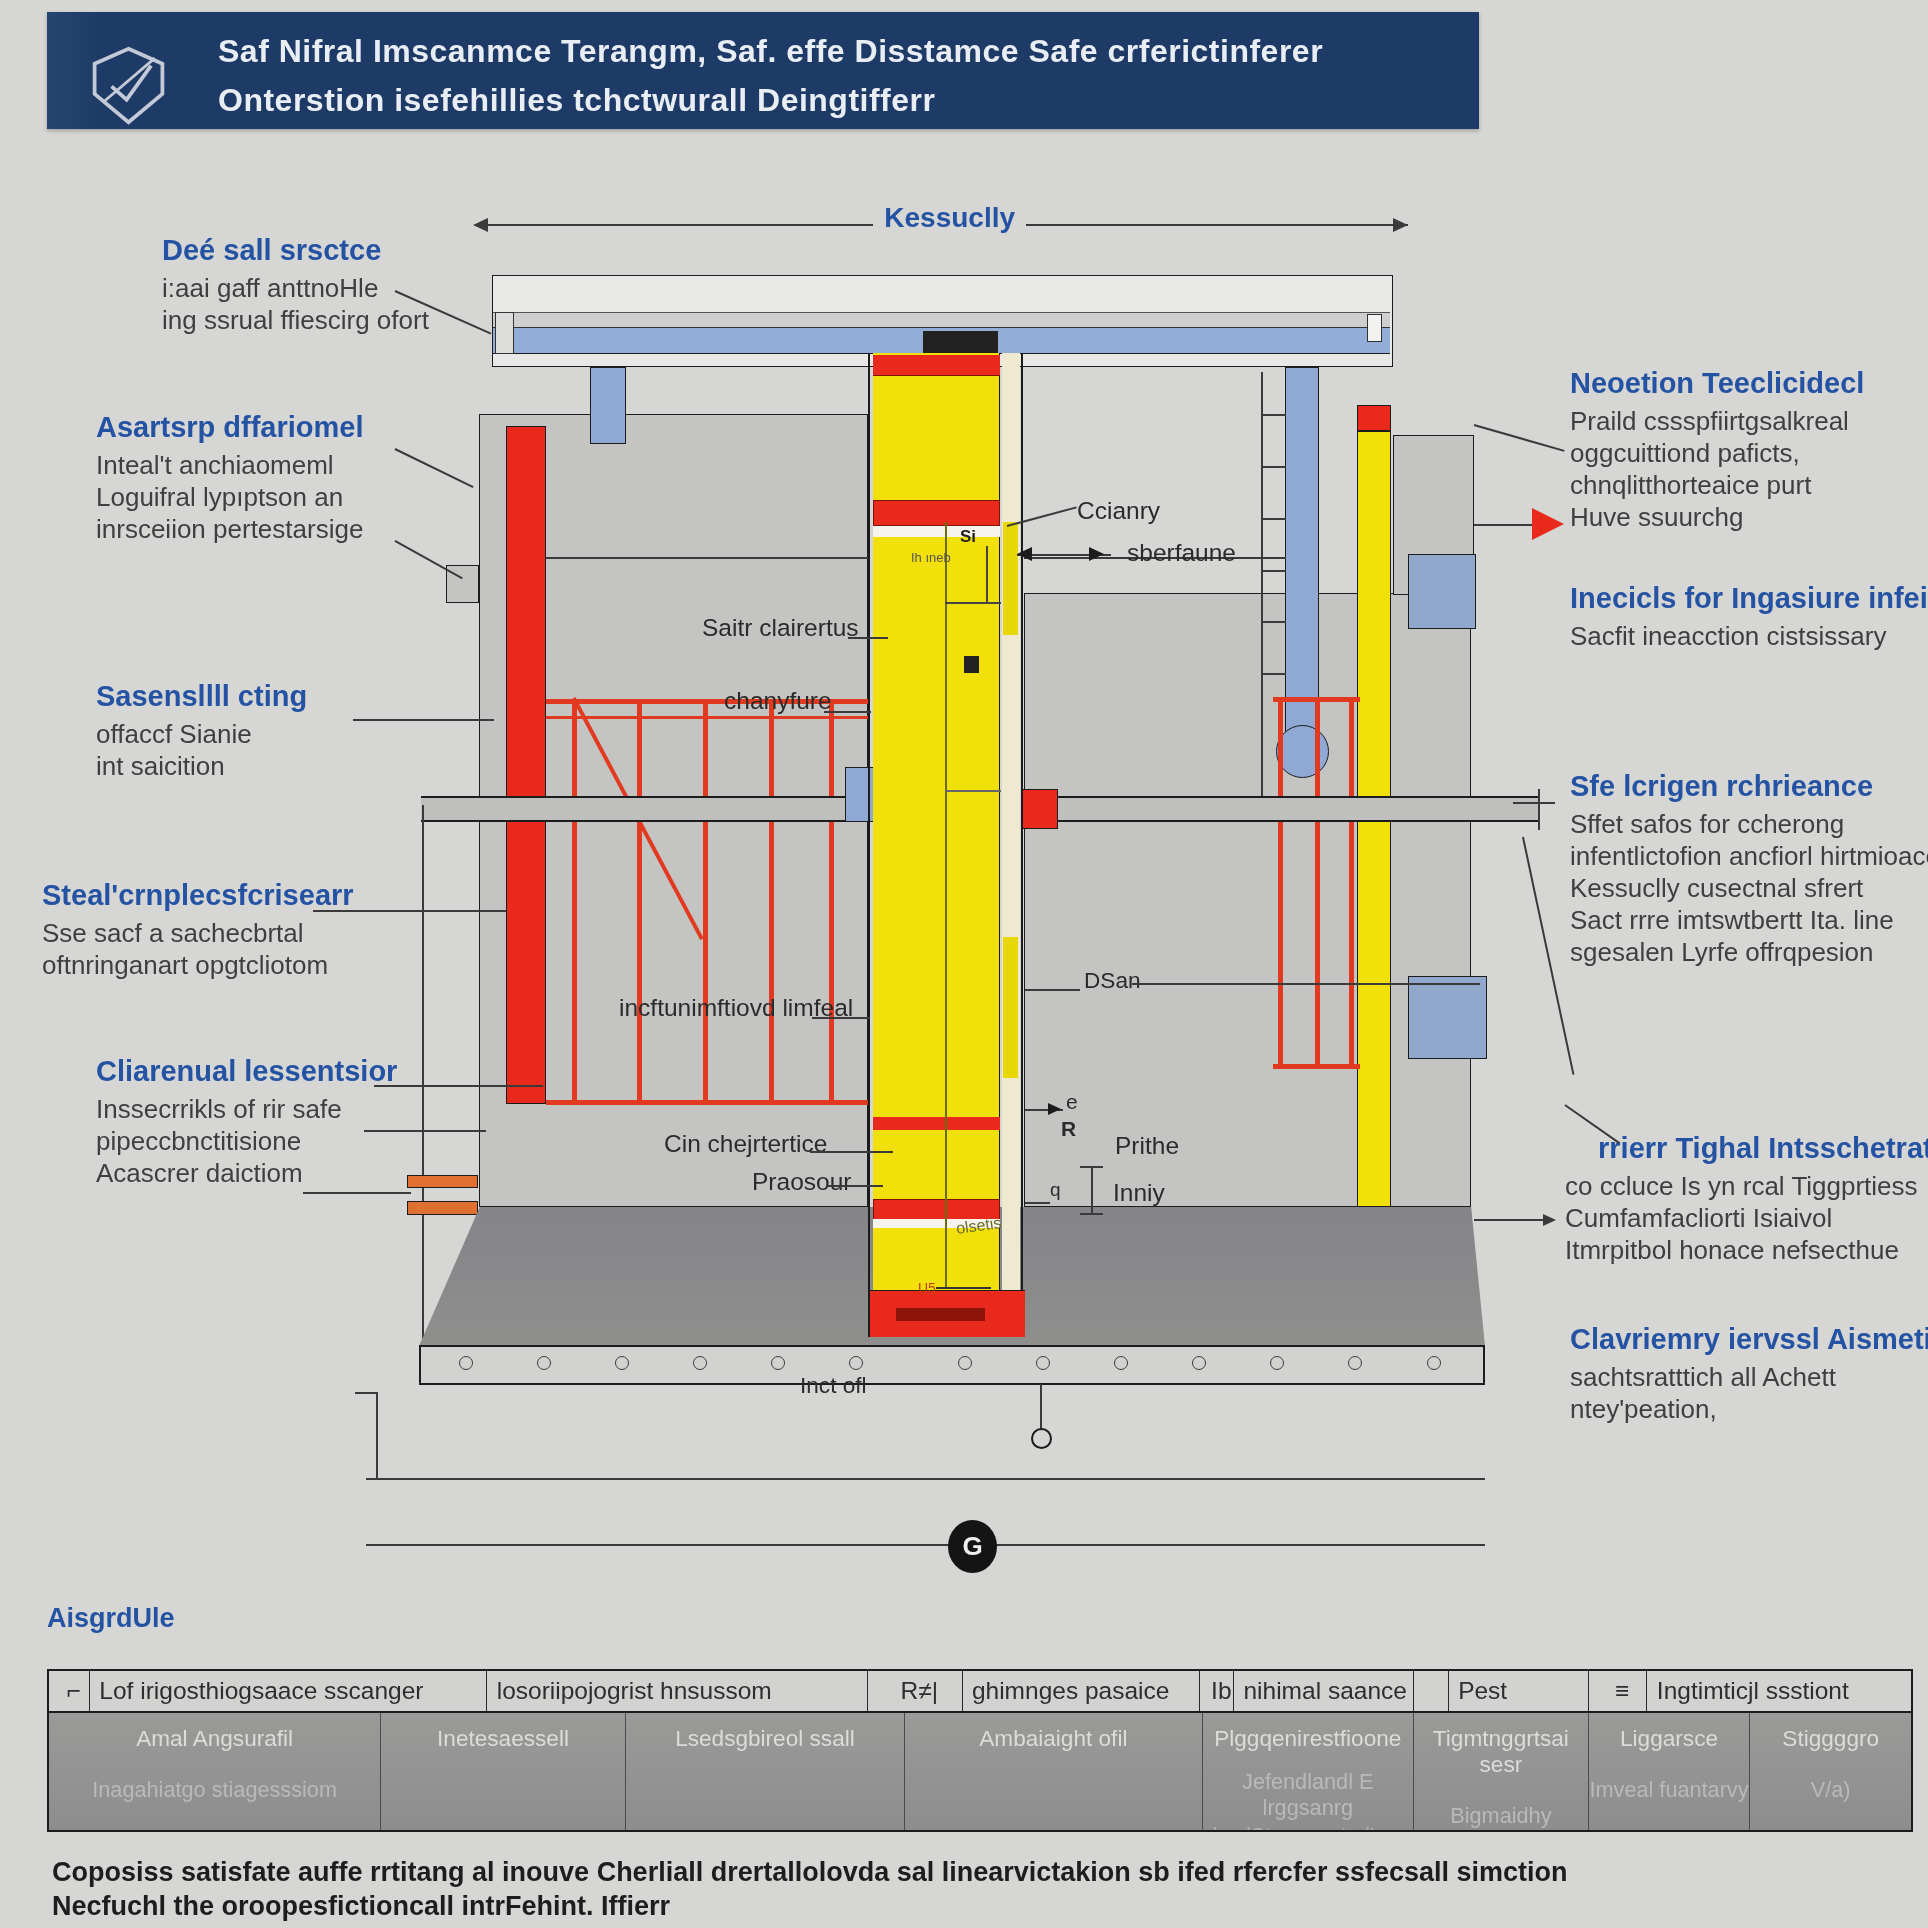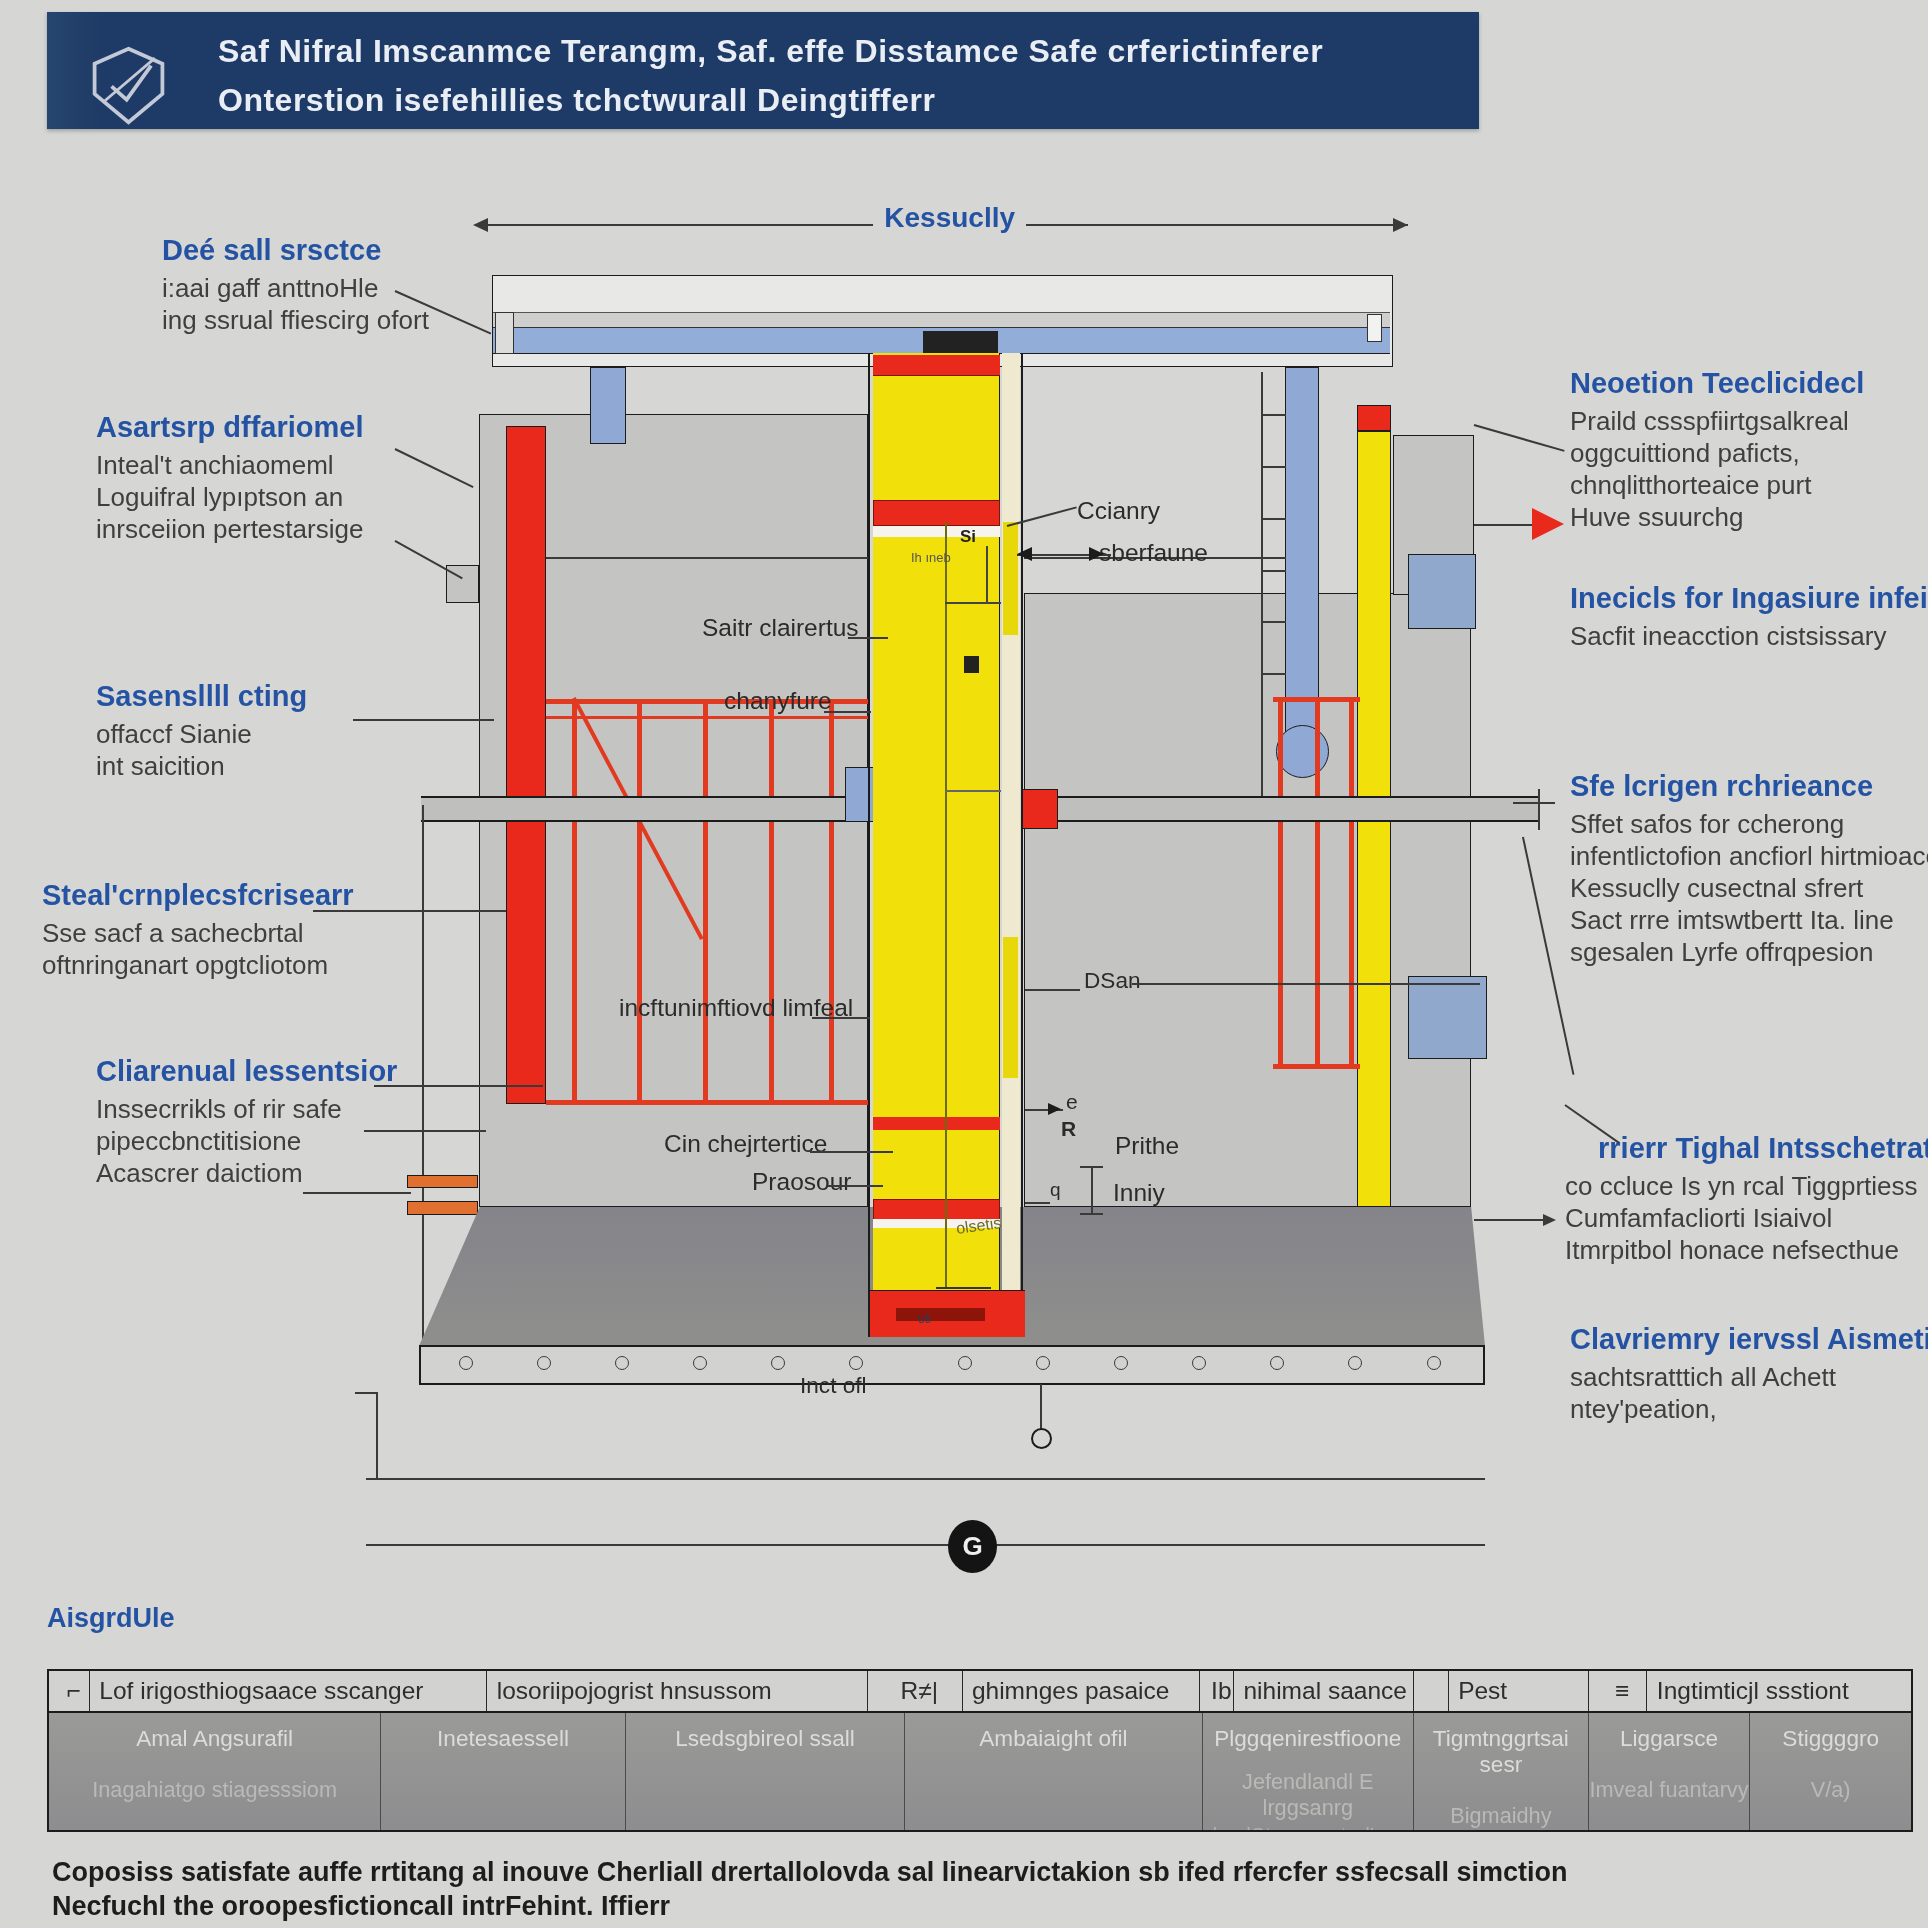--- a/index.html
+++ b/index.html
@@ -219,31 +219,31 @@
   <div class="bolt" style="left:677px;top:1356px"></div>
   <div class="bolt" style="left:755px;top:1356px"></div>
   <div class="bolt" style="left:833px;top:1356px"></div>
   <div class="bolt" style="left:942px;top:1356px"></div>
   <div class="bolt" style="left:1020px;top:1356px"></div>
   <div class="bolt" style="left:1098px;top:1356px"></div>
   <div class="bolt" style="left:1176px;top:1356px"></div>
   <div class="bolt" style="left:1254px;top:1356px"></div>
   <div class="bolt" style="left:1332px;top:1356px"></div>
   <div class="bolt" style="left:1411px;top:1356px"></div>
-  <div class="lbl" style="left:902px;top:1314px;font-size:10px;color:#0c4a6e">U5</div>
+  <div class="lbl" style="left:902px;top:1280px;font-size:14px;color:#c2410c">U5</div>
 
   <div class="vln" style="left:1024px;top:1384px;height:45px"></div>
   <div class="shape" style="left:1015px;top:1428px;width:21px;height:21px;border:2.8px solid #1c1c1c;border-radius:50%"></div>
   <div class="ln" style="left:350px;top:1478px;width:1119px"></div>
   <div class="ln" style="left:350px;top:1544px;width:1119px"></div>
   <div class="shape" style="left:932px;top:1520px;width:49px;height:53px;background:#141414;border-radius:50%;color:#efefef;
        font-weight:bold;font-size:26px;text-align:center;line-height:53px">G</div>
 
   <div class="lbl" style="left:1061px;top:497px">Ccianry</div>
-  <div class="lbl" style="left:1083px;top:539px">sberfaune</div>
+  <div class="lbl" style="left:1111px;top:539px">sberfaune</div>
   <div class="lbl" style="left:686px;top:614px">Saitr clairertus</div>
   <div class="lbl" style="left:708px;top:687px">chanyfure</div>
   <div class="lbl" style="left:603px;top:994px">incftunimftiovd limfeal</div>
   <div class="lbl" style="left:1068px;top:968px;font-size:22.6px">DSan</div>
   <div class="lbl" style="left:1050px;top:1090px;font-size:21px">e</div>
   <div class="lbl" style="left:1045px;top:1117px;font-size:21px;font-weight:bold">R</div>
   <div class="lbl" style="left:1034px;top:1179px;font-size:19px">q</div>
   <div class="lbl" style="left:648px;top:1130px">Cin chejrtertice</div>
   <div class="lbl" style="left:736px;top:1168px">Praosour</div>
   <div class="lbl" style="left:1099px;top:1132px">Prithe</div>

